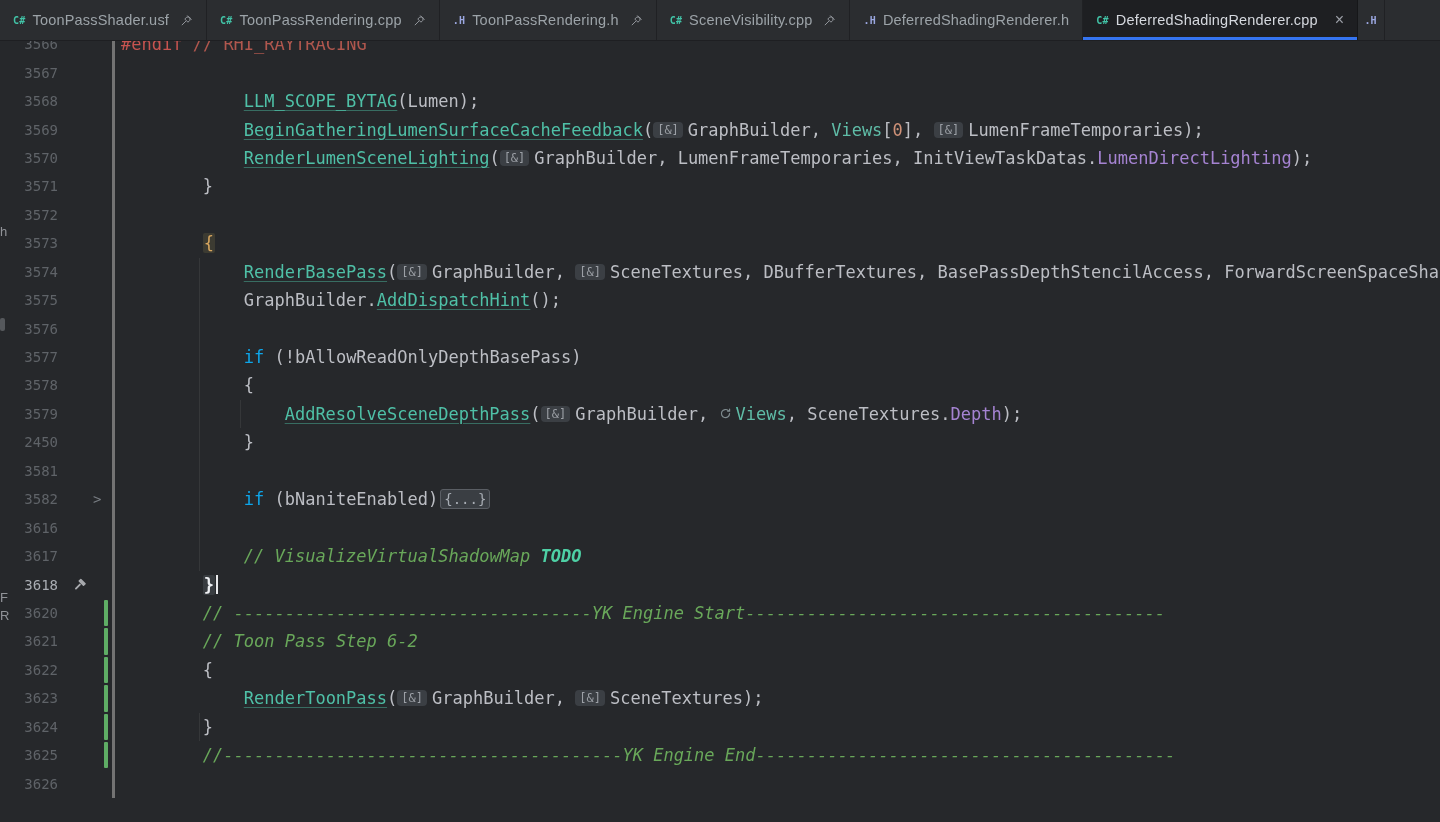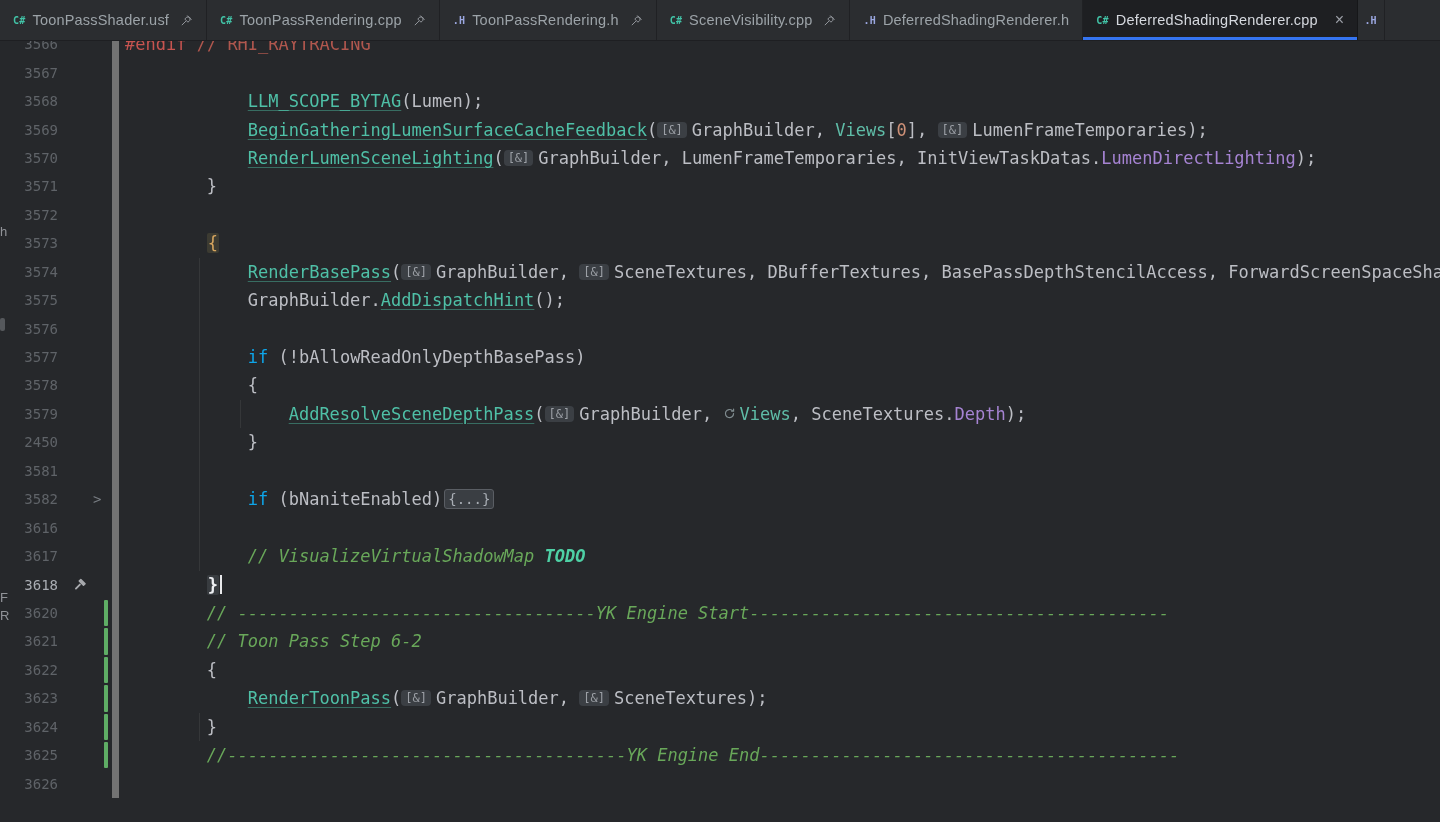--- a/index.html
+++ b/index.html
@@ -15,21 +15,21 @@
   .fileicon.cpp{color:#42C3A7;}
   .fileicon.h{color:#9BA7E0;}
   .pin{display:inline-flex;margin-left:4px;opacity:.85;}
   .closex{color:#9DA0A8;font-size:16px;margin-left:10px;line-height:1;}
 
   
   .editor{position:absolute;top:41px;left:0;right:0;bottom:0;overflow:hidden;background:#26282B;}
   .lines{position:relative;margin-top:-11px;}
   .iguide{position:absolute;width:1px;background:rgba(255,255,255,0.07);z-index:1;}
   .line{display:flex;height:28.45px;align-items:center;font-family:"DejaVu Sans Mono",monospace;font-size:17px;}
-  .gutter{width:112px;flex:0 0 112px;height:100%;position:relative;border-right:7px solid #737373;}
+  .gutter{width:112px;flex:0 0 112px;height:100%;position:relative;border-right:3px solid #737373;}
   .lnum{position:absolute;left:0;top:50%;transform:translateY(-50%);width:58px;text-align:right;font-size:14px;color:#5F6368;}
   .line.cur .lnum{color:#A9ADB3;}
   .vcsbar{position:absolute;left:104px;top:1px;bottom:1px;width:4px;background:#5FAD65;border-radius:1px;}
   .foldarrow{position:absolute;left:93px;top:50%;transform:translateY(-50%);color:#787D83;font-size:14px;}
   .hammer{position:absolute;left:72px;top:50%;transform:translateY(-50%);display:inline-flex;}
   .code{flex:1;padding-left:6px;display:flex;align-items:center;overflow:hidden;}
   .code span{white-space:pre;}
 
   
   .pp{color:#C75450;}

